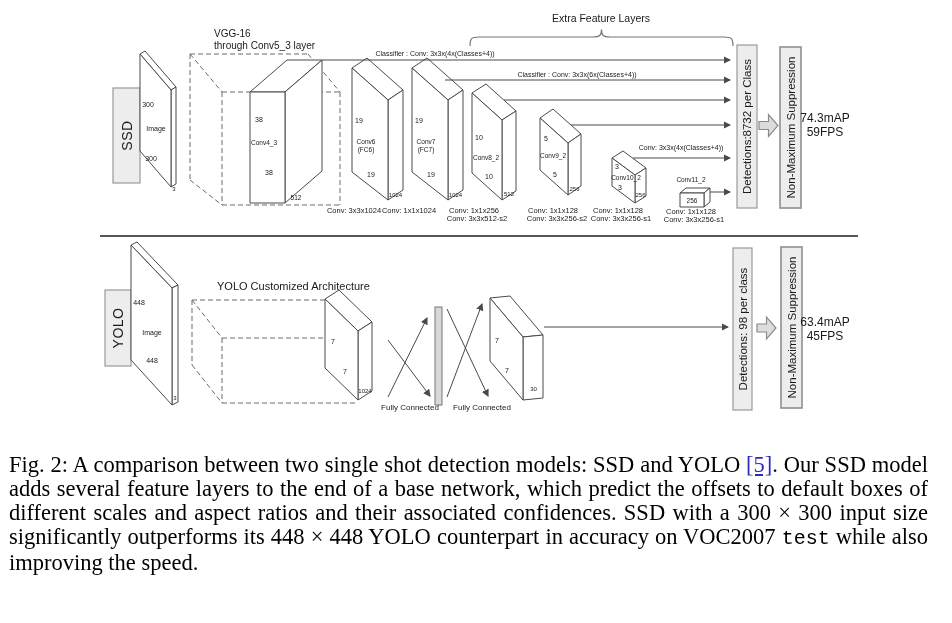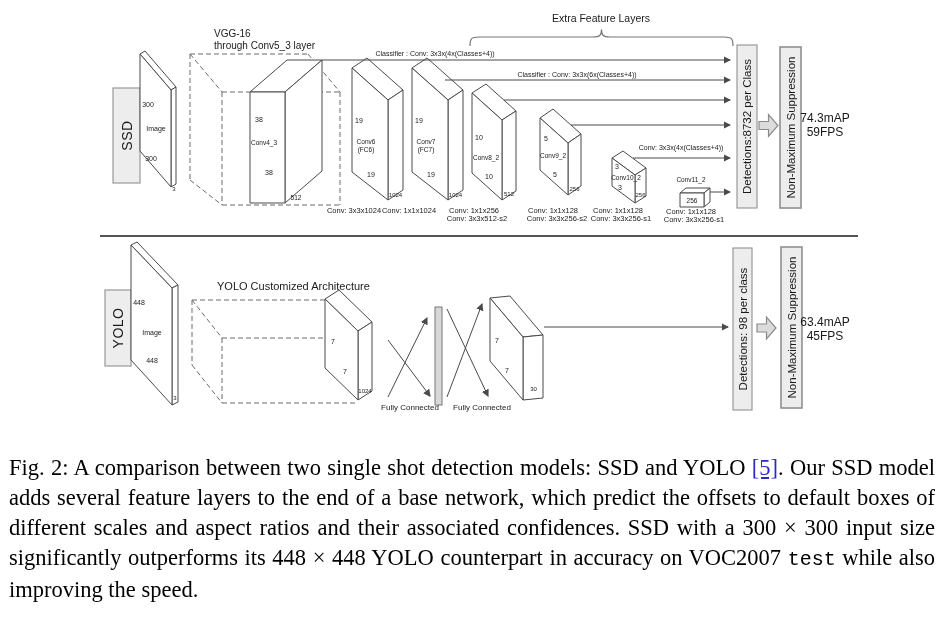--- a/index.html
+++ b/index.html
@@ -23,22 +23,22 @@
   .face{fill:#ffffff;stroke:#4a4a4a;stroke-width:1;stroke-linejoin:round;}
   .dash{fill:none;stroke:#6b6b6b;stroke-width:1;stroke-dasharray:5 3;}
   .arrl{fill:none;stroke:#4a4a4a;stroke-width:1;marker-end:url(#arrow);}
   .gbox{fill:#ededed;stroke:#8f8f8f;stroke-width:1.6;}
   .gbox2{fill:#ededed;stroke:#999;stroke-width:1.2;}
   .barr{fill:#dcdcdc;stroke:#8a8a8a;stroke-width:1.2;}
   .brace{fill:none;stroke:#777;stroke-width:1.2;}
   .divider{stroke:#555;stroke-width:2;}
   .fcbar{fill:#d8d8d8;stroke:#777;stroke-width:1;}
   
-  .caption{font-family:"Liberation Serif",serif;font-size:22.5px;line-height:30px;
-    color:#000;text-align:justify;margin:8px 17px 0 9px;}
+  .caption{font-family:"Liberation Serif",serif;font-size:22.5px;line-height:24px;
+    color:#000;text-align:justify;margin:8px 24px 0 9px;}
   .caption .ref{color:#2b2bc4;text-decoration:underline;cursor:pointer;}
   .caption .mono{font-family:"Liberation Mono",monospace;font-size:20px;}
 </style>
 </head>
 <body>
 
 <div class="page">
 <svg viewBox="0 0 952 445" width="952" height="445">
   <defs>
     <marker id="arrow" viewBox="0 0 10 10" refX="8.5" refY="5" markerWidth="7.5" markerHeight="7.5" orient="auto-start-reverse">

